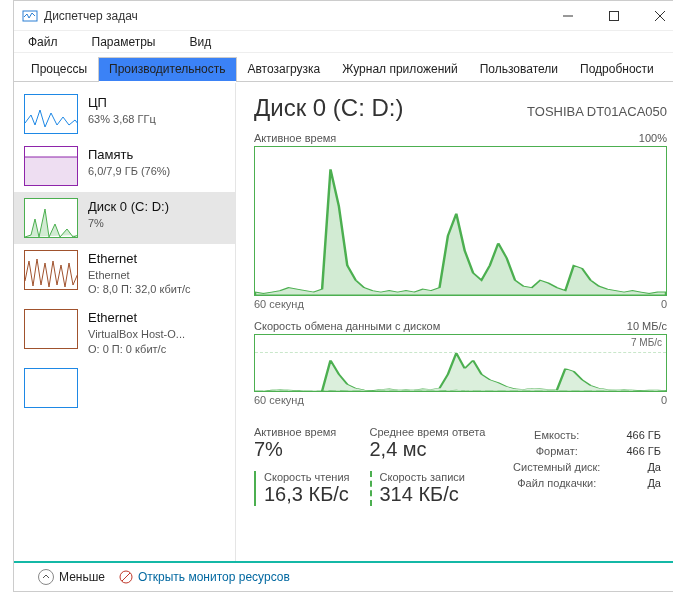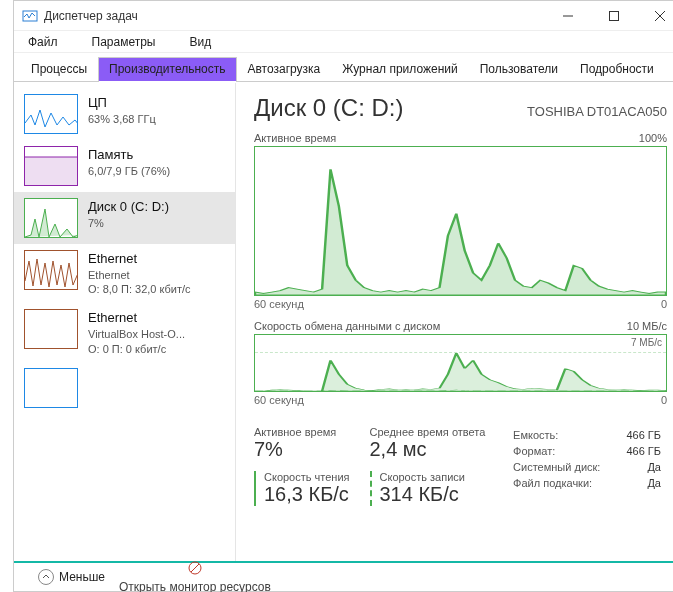--- a/index.html
+++ b/index.html
@@ -6,21 +6,21 @@
 body { font-family: "Segoe UI", Tahoma, sans-serif; font-size: 12px; color: #222; background:#fff; width:673px; height:592px; overflow:hidden; }
 .window { width:673px; height:592px; display:flex; flex-direction:column; border:1px solid #ccc;margin-left:13px; }
 .titlebar { height:30px; display:flex; align-items:center; padding:0 2px 0 8px; border-bottom:1px solid #eee; }
 .titlebar .icon { width:16px; height:16px; margin-right:6px; }
 .titlebar .title { flex:1; font-size:12px; color:#333; }
 .titlebar .winbtn { width:46px; height:30px; display:flex; align-items:center; justify-content:center; color:#333; }
 .menubar { height:22px; display:flex; align-items:center; padding:0 6px; gap:18px; border-bottom:1px solid #eee; }
 .menubar .menuitem { padding:2px 8px; font-size:12px; color:#222; }
 .tabstrip { display:flex; align-items:center; padding:4px 6px 0 6px; border-bottom:1px solid #ccc; gap:0; background:#fff; min-height:28px; }
 .tab { padding:4px 10px 6px; font-size:12px; color:#222; border:1px solid transparent; border-bottom:none; margin-bottom:-1px; white-space:nowrap; }
-.tab.active { border-color:#ccc; background:#8b5cf6; position:relative; }
+.tab.active { border-color:#ccc; background:#3b82f6; position:relative; }
 .tab.active::after { content:""; position:absolute; left:0; right:0; bottom:-1px; height:2px; background:#fff;}
 .content { flex:1; display:flex; overflow:hidden; }
 .sidebar { width:222px; border-right:1px solid #e5e5e5; overflow-y:auto; padding:6px 0; }
 .side-item { display:flex; gap:10px; padding:6px 10px; align-items:flex-start; }
 .side-item.selected { background:#e6e6e6; }
 .side-thumb { width:54px; height:40px; border:1px solid #999; background:#fff; position:relative; overflow:hidden; flex-shrink:0; }
 .side-info { display:flex; flex-direction:column; line-height:1.35; }
 .side-title { font-size:13px; color:#111; white-space:nowrap; overflow:hidden; text-overflow:ellipsis; max-width:140px; }
 .side-sub { font-size:11px; color:#555; }
 .main { flex:1; padding:12px 18px 6px 18px; overflow:hidden; display:flex; flex-direction:column; }
@@ -32,26 +32,26 @@
 .chart-box.small { height:58px; }
 .chart-box .gridline { position:absolute; left:0; right:0; top:50%; border-top:1px dashed rgba(76,175,80,.3); }
 .chart-bottom-row { display:flex; justify-content:space-between; font-size:11px; color:#666; margin-bottom:10px; }
 .subchart-label { position:absolute; right:4px; top:2px; font-size:10px; color:#666; }
 .stats-row { display:flex; gap:20px; margin-top:10px; }
 .stat-col { display:flex; flex-direction:column; gap:10px; }
 .stat-block .label { font-size:11px; color:#555; }
 .stat-block .value { font-size:20px; color:#333; font-weight:400; }
 .stat-block.bar { border-left:2px solid #4caf50; padding-left:8px; }
 .kv-table { font-size:11px; color:#555; }
-.kv-table td { padding:1px 4px 1px 0; }
+.kv-table td { padding:1px 4px 1px 0;text-align:center; }
 .kv-table td:first-child { color:#555; }
 .kv-table td:last-child { color:#333; text-align:right; padding-left:20px; }
 .footer { height:30px; border-top:2px solid #14b8a6; display:flex; align-items:center; padding:0 24px; gap:14px; }
 .footer .btn { display:flex; align-items:center; gap:5px; font-size:12px; }
-.footer .link { color:#404040;flex-direction:column; }
+.footer .link { color:#0369a1; }
 svg { display:block; }
 </style>
 </head>
 <body>
 
 <div class="window">
 
   <div class="titlebar">
     <span class="icon">
       <svg width="16" height="16" viewBox="0 0 16 16">

